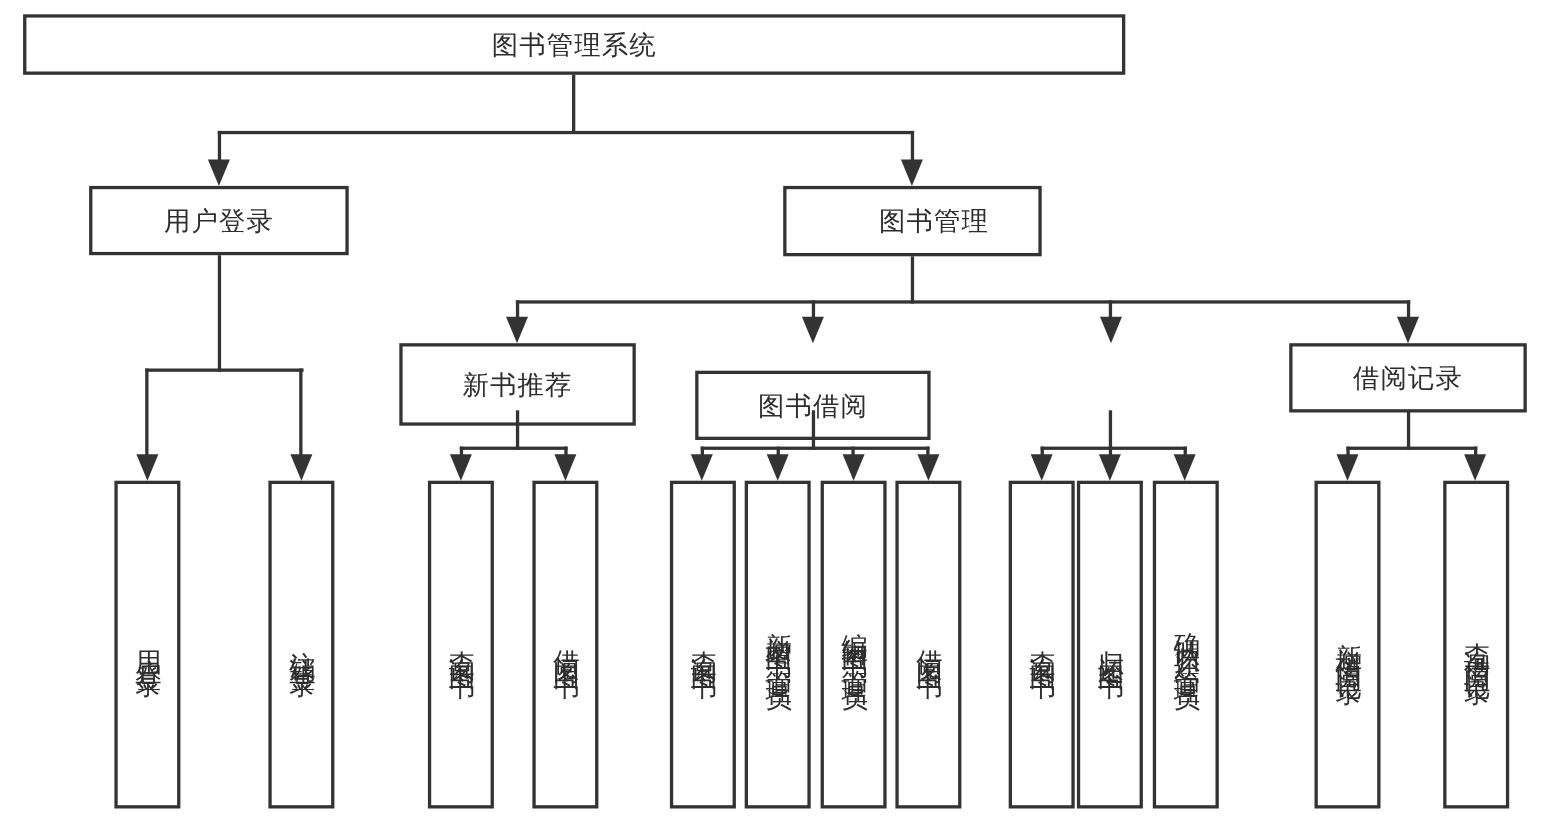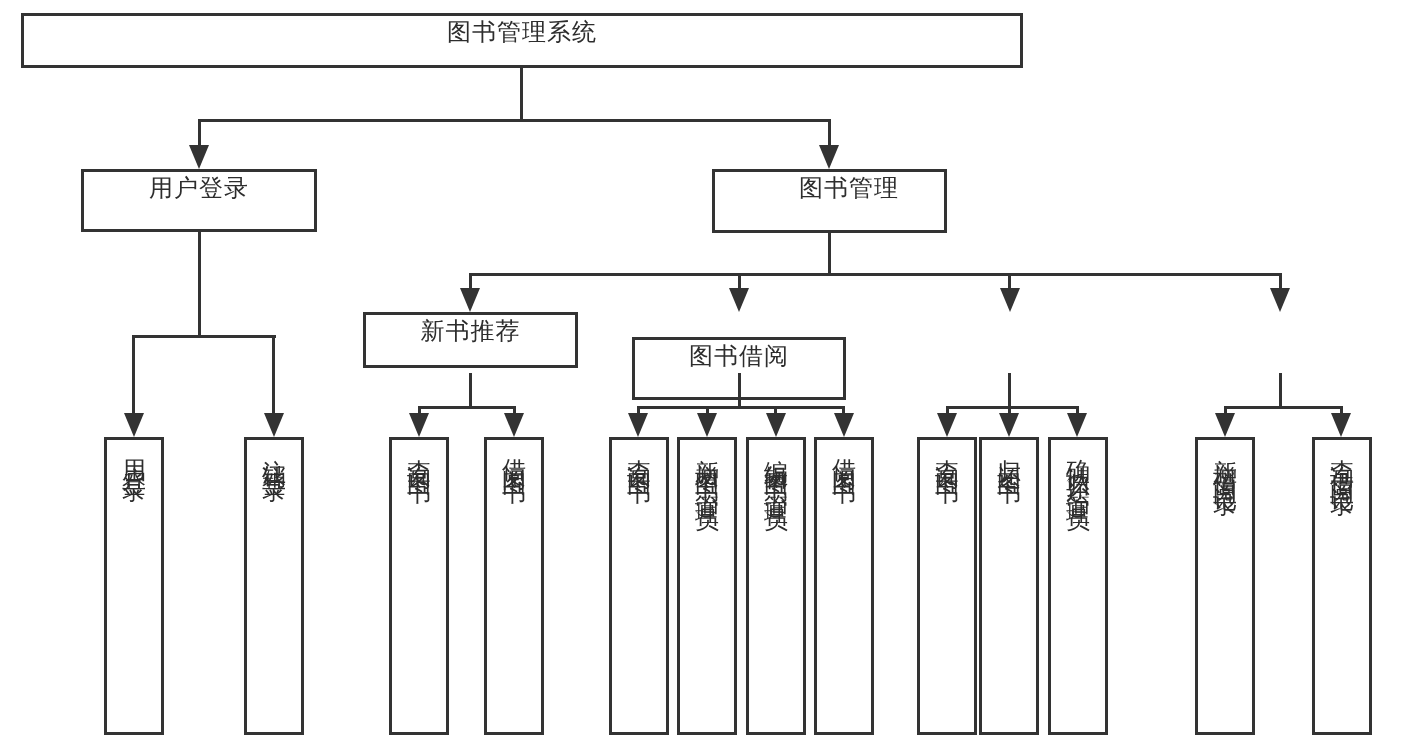--- a/index.html
+++ b/index.html
@@ -17,21 +17,21 @@
     height: 747px;
     background: var(--background);
     overflow: hidden;
   }
   .node {
     position: absolute;
     border: 3px solid var(--line);
     background: #ffffff;
     color: var(--text);
     display: flex;
-    align-items: flex-start;
+    align-items: center;
     justify-content: center;
     font-size: 24px;
     letter-spacing: 1px;
     white-space: nowrap;
   }
   .leaf { width: 60px; top: 437px; height: 298px; }
   .leaf .vtxt {
     writing-mode: vertical-rl;
     text-orientation: mixed;
     letter-spacing: 7px;
@@ -68,29 +68,32 @@
   </div>
 
   <div class="node" style="left:81px; top:169px; width:236px; height:63px;">
     <span>用户登录</span>
   </div>
 
   <div class="node" style="left:712px; top:169px; width:235px; height:64px;padding-left:39px;">
     <span>图书管理</span>
   </div>
 
-  <div class="node" style="left:363px; top:312px; width:215px; height:56px;">
+  <div class="node" style="left:363px; top:312px; width:215px; height:75px;">
     <span>新书推荐</span>
   </div>
 
   <div class="node" style="left:632px; top:312px; width:214px; height:63px;margin-top:25px;">
     <span>图书借阅</span>
   </div>
 
 
+  <div class="node" style="left:1172px; top:312px; width:216px; height:63px;">
+    <span>借阅记录</span>
+  </div>
 
   <div class="node leaf" style="left:104px;">
     <span class="vtxt">用户登录</span>
   </div>
   <div class="node leaf" style="left:244px;">
     <span class="vtxt">注销登录</span>
   </div>
   <div class="node leaf" style="left:389px;">
     <span class="vtxt">查询图书</span>
   </div>

